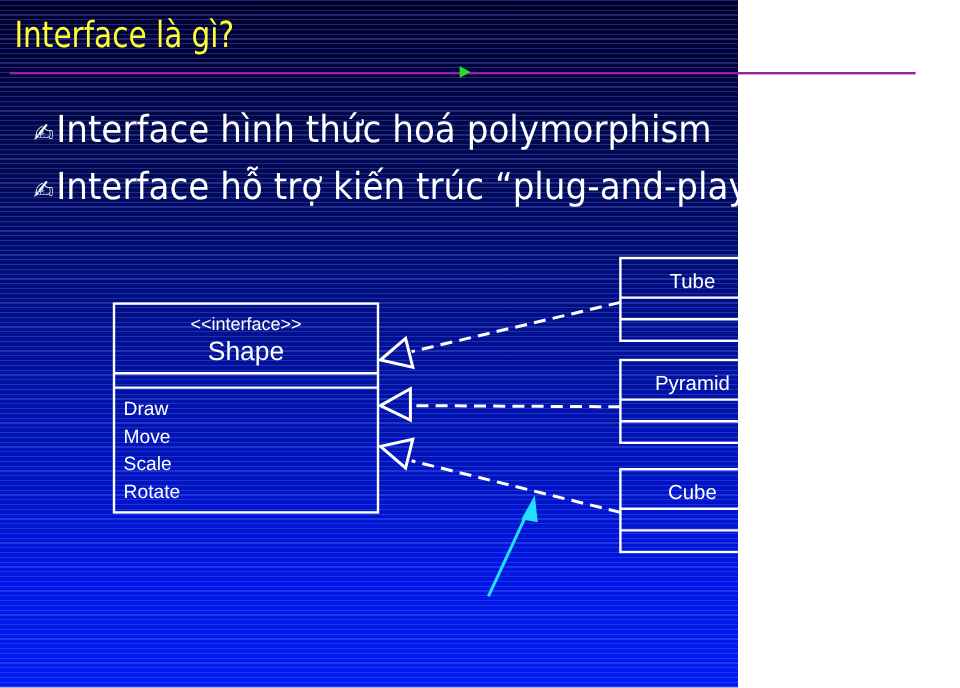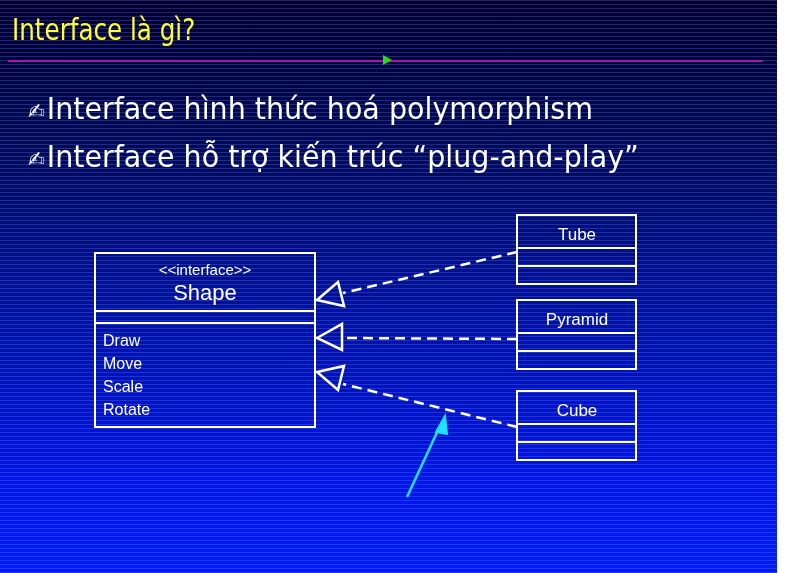--- a/index.html
+++ b/index.html
@@ -1,18 +1,18 @@
 <!DOCTYPE html>
 <html><head>
 <meta charset="utf-8">
 <style>
   html, body { margin:0; padding:0; }
   body { width:800px; height:573px; background:#ffffff; position:relative; overflow:hidden; font-family:"Liberation Sans", sans-serif; }
   #slide {
-    position:absolute; left:0; top:0; width:777px; height:573px;
+    position:absolute; left:0; top:0; width:615px; height:573px;
     background:
       repeating-linear-gradient(to bottom, rgba(120,130,255,0.28) 0px, rgba(120,130,255,0.28) 1px, transparent 1px, transparent 4px),
       linear-gradient(to bottom, #00002e 0%, #000a55 25%, #0012a0 55%, #0016e6 85%, #001cf4 100%);
   }
   #title {
     position:absolute; left:12px; top:12px; margin:0;
     color:#ffff33; font-family:"DejaVu Sans", sans-serif; font-weight:normal;
     font-size:30px; letter-spacing:0px; transform:scaleX(0.82); transform-origin:left center;
   }
   #title-rule { position:absolute; left:8px; top:60px; width:755px; height:2px; background:#9a1fa8; }

